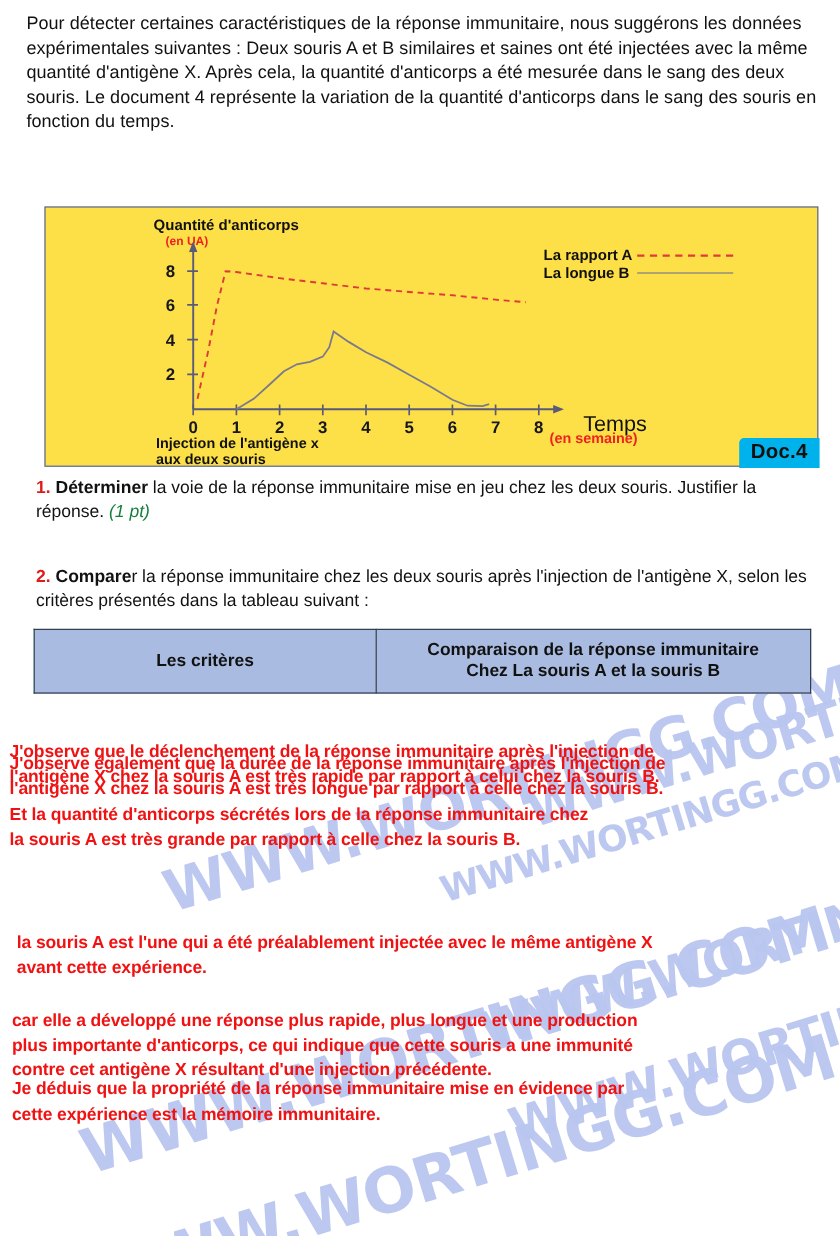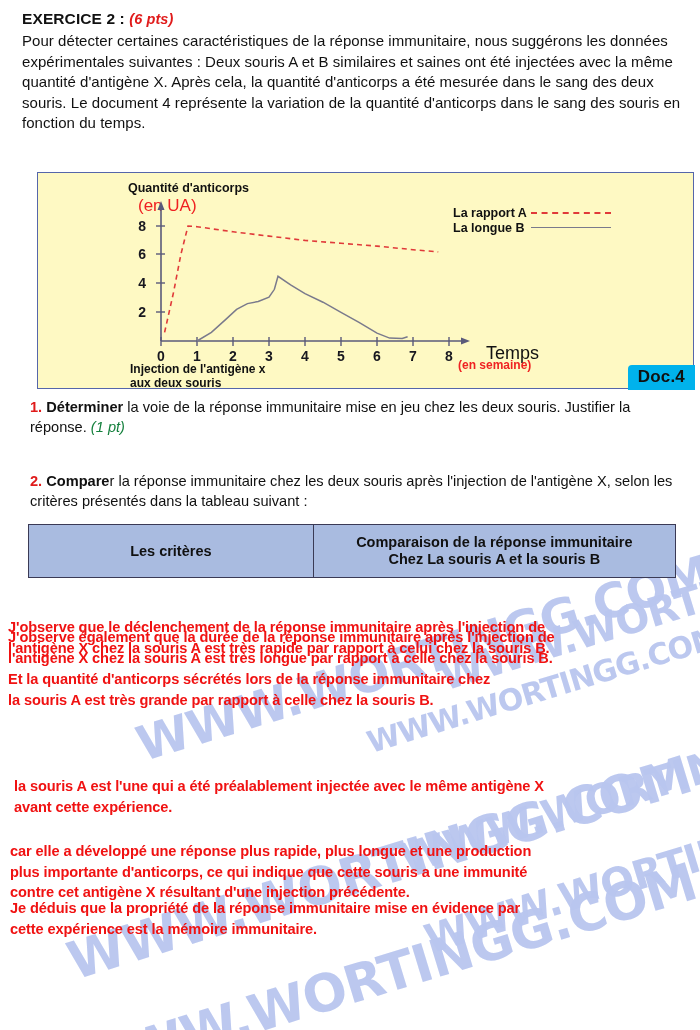--- a/index.html
+++ b/index.html
@@ -63,40 +63,39 @@
   }
 
   
   .figure {
     position: absolute;
     left: 37px;
     top: 172px;
     width: 643px;
     height: 215px;
     border: 1.6px solid #5566aa;
-    background: #fef9c3;
+    background: #fde047;
     z-index: 2;
-    padding-left: 12px;
   }
   .fig-inner { position: absolute; inset: 0; }
 
   .axis-title {
     position: absolute;
     left: 90px;
     top: 8px;
     font-size: 12.5px;
     font-weight: bold;
     white-space: nowrap;
   }
   .axis-unit {
     position: absolute;
     left: 100px;
     top: 23px;
-    font-size: 17px;
-    font-weight: normal;
+    font-size: 10px;
+    font-weight: bold;
     color: #ef2222;
     white-space: nowrap;
   }
   .x-title {
     position: absolute;
     left: 448px;
     top: 170px;
     font-size: 18px;
     font-weight: normal;
   }
@@ -215,24 +214,20 @@
 
 <div class="wm wm-1">WWW.WORTINGG.COM</div>
 <div class="wm wm-2">WWW.WORTINGG.COM</div>
 <div class="wm wm-3">WWW.WORTINGG.COM</div>
 <div class="wm wm-4">WWW.WORTINGG.COM</div>
 <div class="wm wm-5">WWW.WORTINGG.COM</div>
 <div class="wm wm-6">WWW.WORTINGG.COM</div>
 <div class="wm wm-7">WWW.WORTINGG.COM</div>
 
 <div class="exercise">
-  <div class="ex-title">
-    <span>EXERCICE 2 :</span>
-    <span class="ex-pts">(6 pts)</span>
-  </div>
   <div class="ex-body">Pour détecter certaines caractéristiques de la réponse immunitaire, nous suggérons les données expérimentales suivantes :
 Deux souris A et B similaires et saines ont été injectées avec la même quantité d'antigène X. Après cela, la quantité d'anticorps a été mesurée dans le sang des deux souris. Le document 4 représente la variation de la quantité d'anticorps dans le sang des souris en fonction du temps.</div>
 </div>
 
 <div class="figure">
   <div class="fig-inner">
 
     <div class="axis-title">Quantité d'anticorps</div>
     <div class="axis-unit">(en UA)</div>
 

